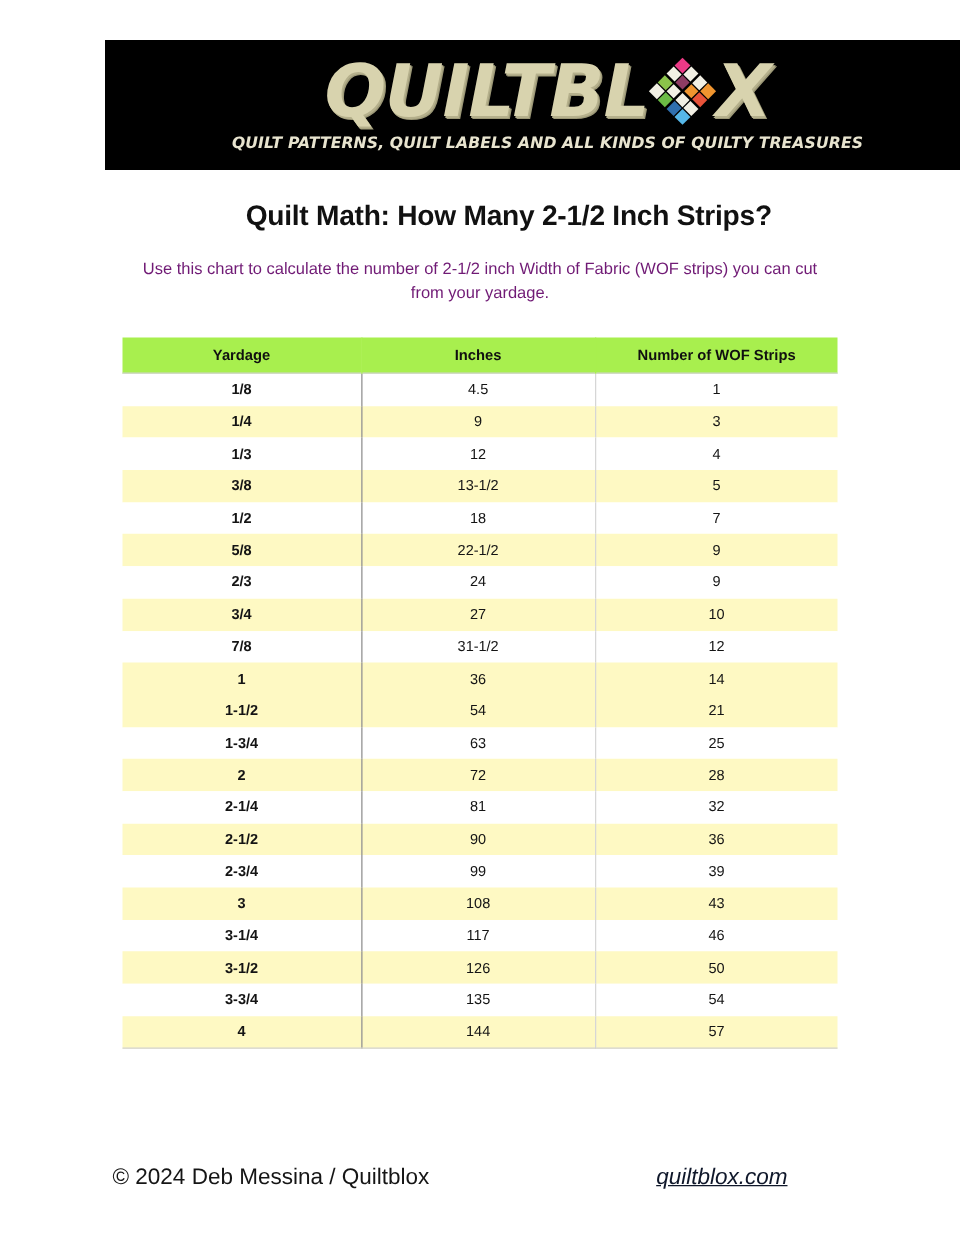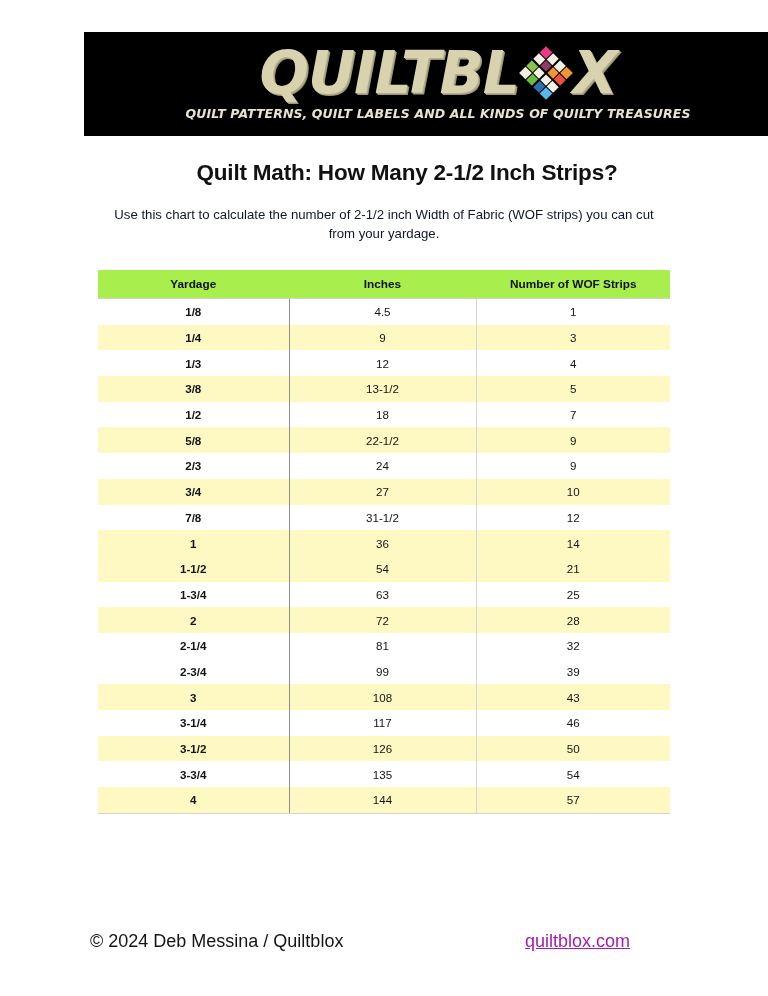--- a/index.html
+++ b/index.html
@@ -101,21 +101,21 @@
     padding-left: 23px;
   }
   .subtitle {
     position: absolute;
     left: 104px;
     top: 205px;
     width: 560px;
     text-align: center;
     font-size: 13.2px;
     line-height: 1.45;
-    color: #0f172a;
+    color: #701a75;
   }
 
   
   .chart-table {
     position: absolute;
     left: 98px;
     top: 270px;
     width: 572px;
     border-collapse: collapse;
     table-layout: fixed;
@@ -165,23 +165,24 @@
     top: 931px;
     width: 588px;
     display: flex;
     align-items: baseline;
     justify-content: space-between;
     font-size: 18px;
     color: #151515;
   }
   .footer-link {
     text-decoration: underline;
-    color: #a21caf;
+    color: #0f172a;
     cursor: pointer;
     margin-right: 48px;
+    font-style: italic;
   }
 </style>
 </head>
 <body>
 
 <div class="banner">
 
   <div class="logo-row">
     <span class="logo-word">QUILTBL</span>
 
@@ -293,20 +294,25 @@
       <tr class="even">
         <td class="c0">2</td>
         <td class="c1">72</td>
         <td class="c2">28</td>
       </tr>
       <tr class="odd">
         <td class="c0">2-1/4</td>
         <td class="c1">81</td>
         <td class="c2">32</td>
       </tr>
+      <tr class="even">
+        <td class="c0">2-1/2</td>
+        <td class="c1">90</td>
+        <td class="c2">36</td>
+      </tr>
       <tr class="odd">
         <td class="c0">2-3/4</td>
         <td class="c1">99</td>
         <td class="c2">39</td>
       </tr>
       <tr class="even">
         <td class="c0">3</td>
         <td class="c1">108</td>
         <td class="c2">43</td>
       </tr>

